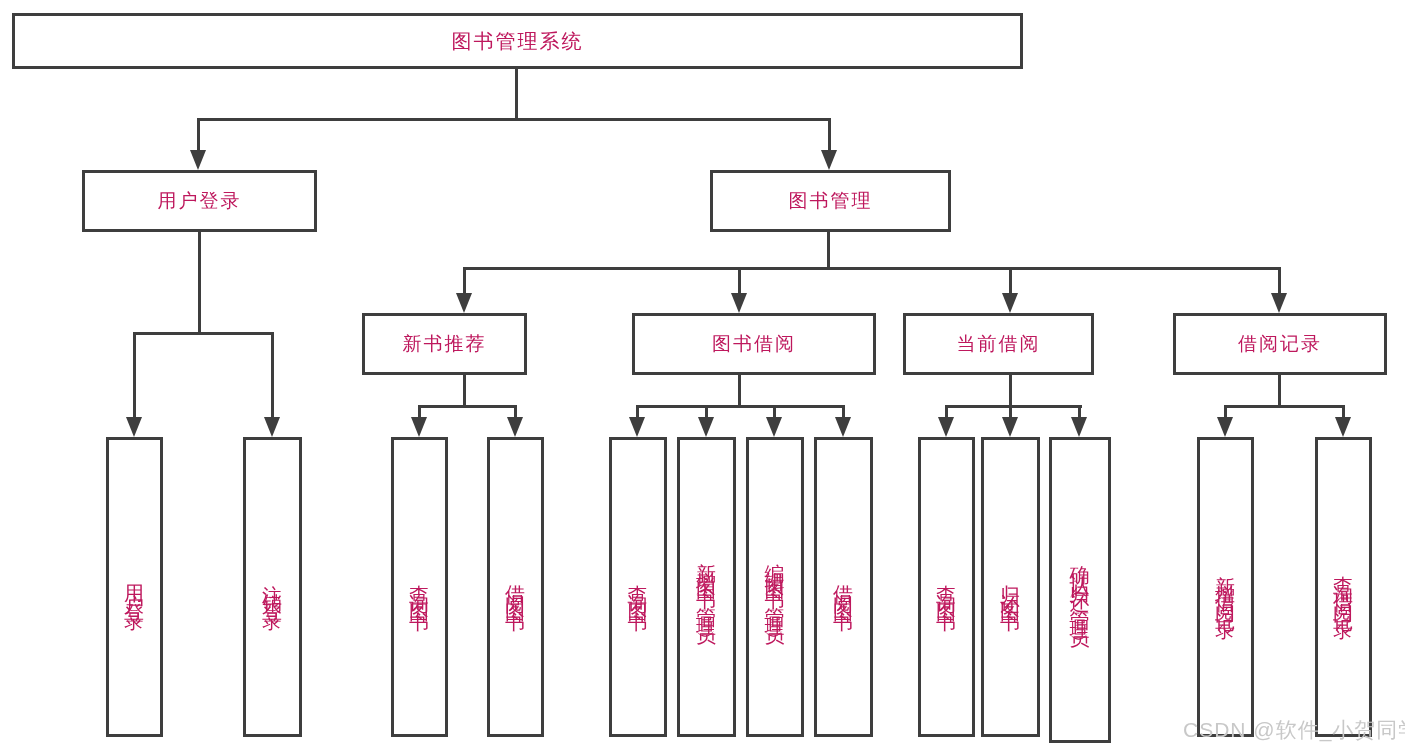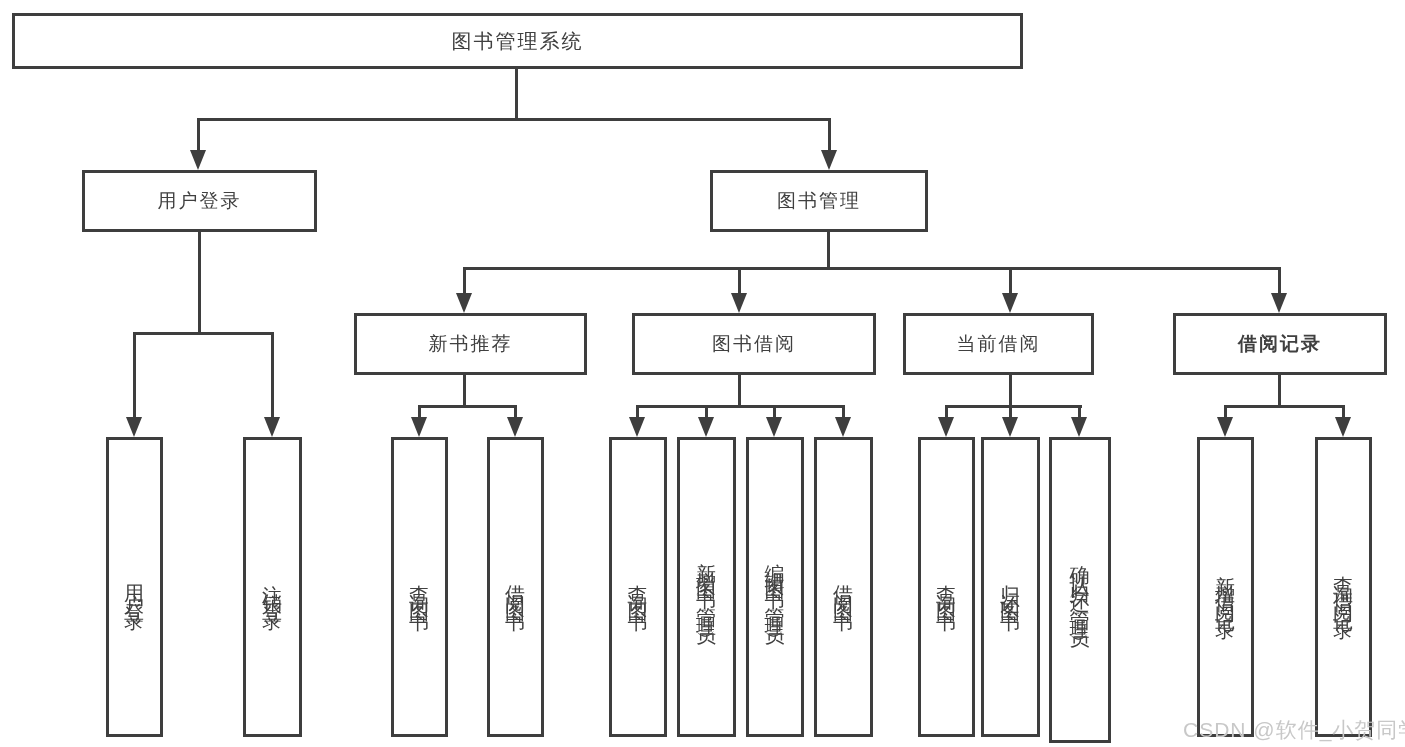--- a/index.html
+++ b/index.html
@@ -17,21 +17,21 @@
     color: #303030;
   }
   .box {
     position: absolute;
     box-sizing: border-box;
     border: 3px solid #3e3e3e;
     background: #ffffff;
     display: flex;
     align-items: center;
     justify-content: center;
-    color: #404040;
+    color: #be185d;
   }
   .hbox {
     font-size: 19px;
     letter-spacing: 2px;
     white-space: nowrap;
   }
   .vbox {
     writing-mode: vertical-rl;
     text-orientation: mixed;
     font-size: 20px;
@@ -69,44 +69,44 @@
   <div class="box hbox" style="left:12px; top:13px; width:1011px; height:56px; font-size:20px;">图书管理系统</div>
 
   <div class="line" style="left:515px; top:68px; width:3px; height:52px;"></div>
   <div class="line" style="left:197px; top:118px; width:634px; height:3px;"></div>
   <div class="line" style="left:197px; top:118px; width:3px; height:34px;"></div>
   <div class="arrow" style="left:190px; top:150px;"></div>
   <div class="line" style="left:828px; top:118px; width:3px; height:34px;"></div>
   <div class="arrow" style="left:821px; top:150px;"></div>
 
   <div class="box hbox" style="left:82px; top:170px; width:235px; height:62px;">用户登录</div>
-  <div class="box hbox" style="left:710px; top:170px; width:218px; height:62px;">图书管理</div>
+  <div class="box hbox" style="left:710px; top:170px; width:241px; height:62px;">图书管理</div>
 
   <div class="line" style="left:198px; top:232px; width:3px; height:103px;"></div>
   <div class="line" style="left:133px; top:332px; width:141px; height:3px;"></div>
   <div class="line" style="left:133px; top:332px; width:3px; height:89px;"></div>
   <div class="arrow" style="left:126px; top:417px;"></div>
   <div class="line" style="left:271px; top:332px; width:3px; height:89px;"></div>
   <div class="arrow" style="left:264px; top:417px;"></div>
 
   <div class="line" style="left:827px; top:232px; width:3px; height:38px;"></div>
   <div class="line" style="left:463px; top:267px; width:818px; height:3px;"></div>
   <div class="line" style="left:463px; top:267px; width:3px; height:30px;"></div>
   <div class="arrow" style="left:456px; top:293px;"></div>
   <div class="line" style="left:738px; top:267px; width:3px; height:30px;"></div>
   <div class="arrow" style="left:731px; top:293px;"></div>
   <div class="line" style="left:1009px; top:267px; width:3px; height:30px;"></div>
   <div class="arrow" style="left:1002px; top:293px;"></div>
   <div class="line" style="left:1278px; top:267px; width:3px; height:30px;"></div>
   <div class="arrow" style="left:1271px; top:293px;"></div>
 
-  <div class="box hbox" style="left:354px; top:313px; width:233px; height:62px;">新书推荐</div>
+  <div class="box hbox" style="left:362px; top:313px; width:165px; height:62px;">新书推荐</div>
   <div class="box hbox" style="left:632px; top:313px; width:244px; height:62px;">图书借阅</div>
   <div class="box hbox" style="left:903px; top:313px; width:191px; height:62px;">当前借阅</div>
-  <div class="box hbox" style="left:1173px; top:313px; width:214px; height:62px;font-weight:bold;">借阅记录</div>
+  <div class="box hbox" style="left:1173px; top:313px; width:214px; height:62px;">借阅记录</div>
 
   <div class="line" style="left:463px; top:375px; width:3px; height:32px;"></div>
   <div class="line" style="left:418px; top:405px; width:99px; height:3px;"></div>
   <div class="line" style="left:418px; top:405px; width:3px; height:16px;"></div>
   <div class="arrow" style="left:411px; top:417px;"></div>
   <div class="line" style="left:514px; top:405px; width:3px; height:16px;"></div>
   <div class="arrow" style="left:507px; top:417px;"></div>
 
   <div class="line" style="left:738px; top:375px; width:3px; height:32px;"></div>
   <div class="line" style="left:636px; top:405px; width:209px; height:3px;"></div>

